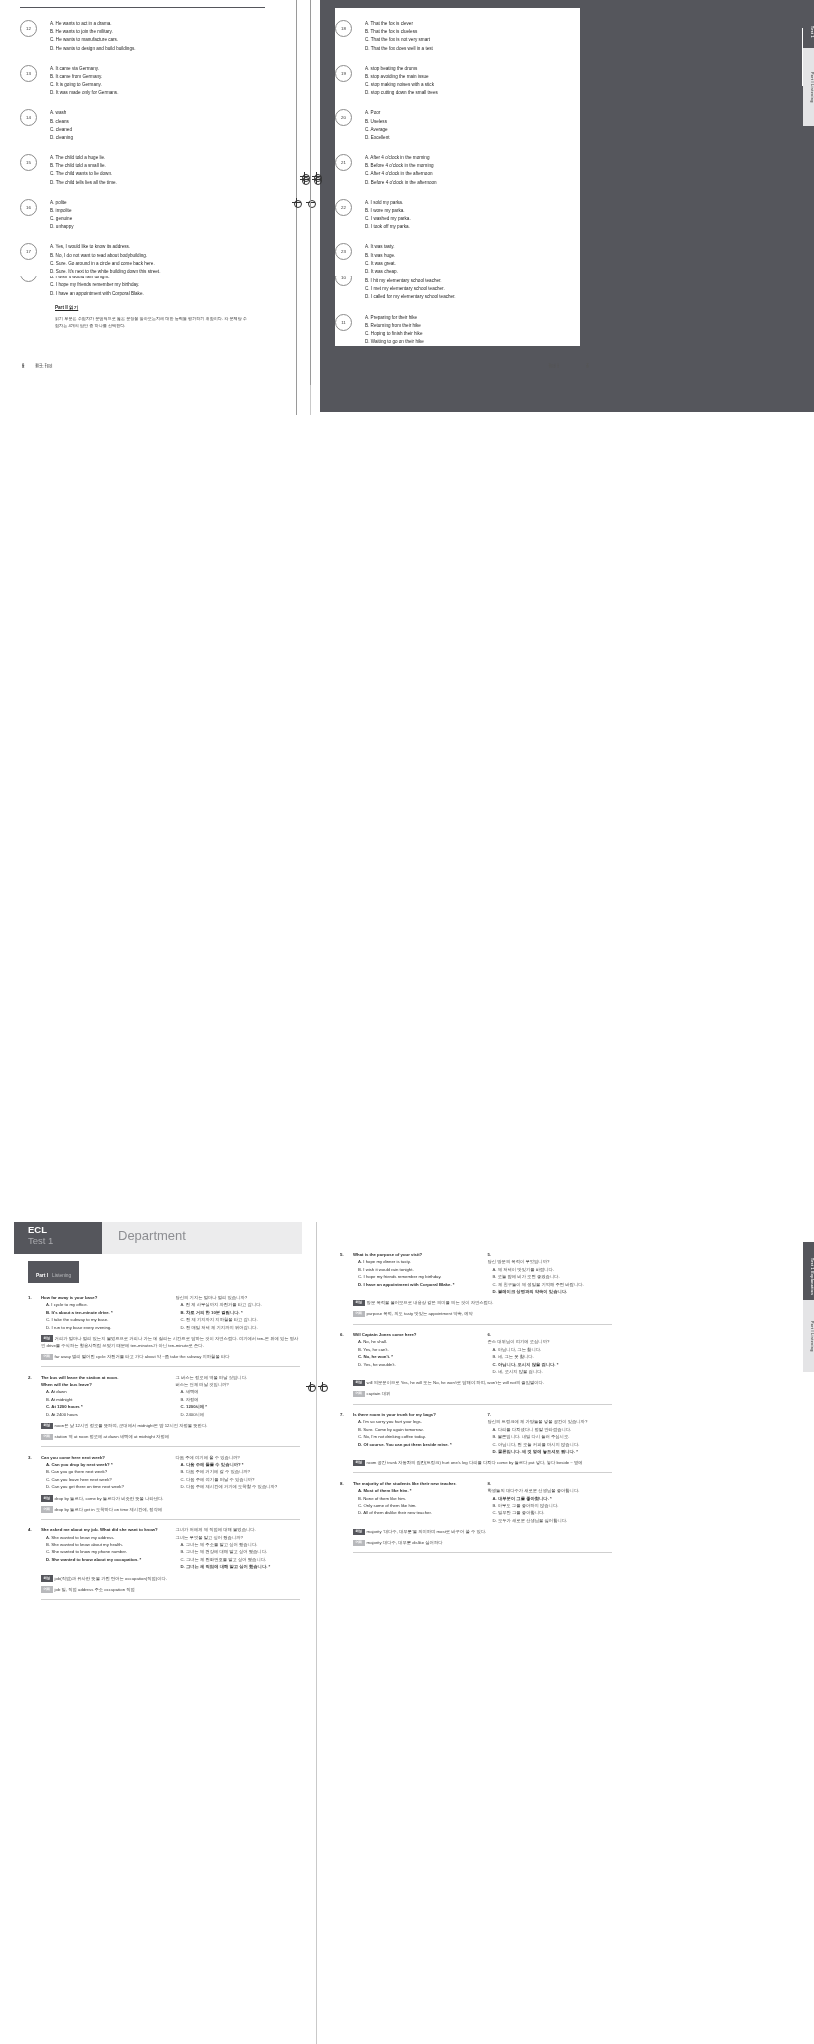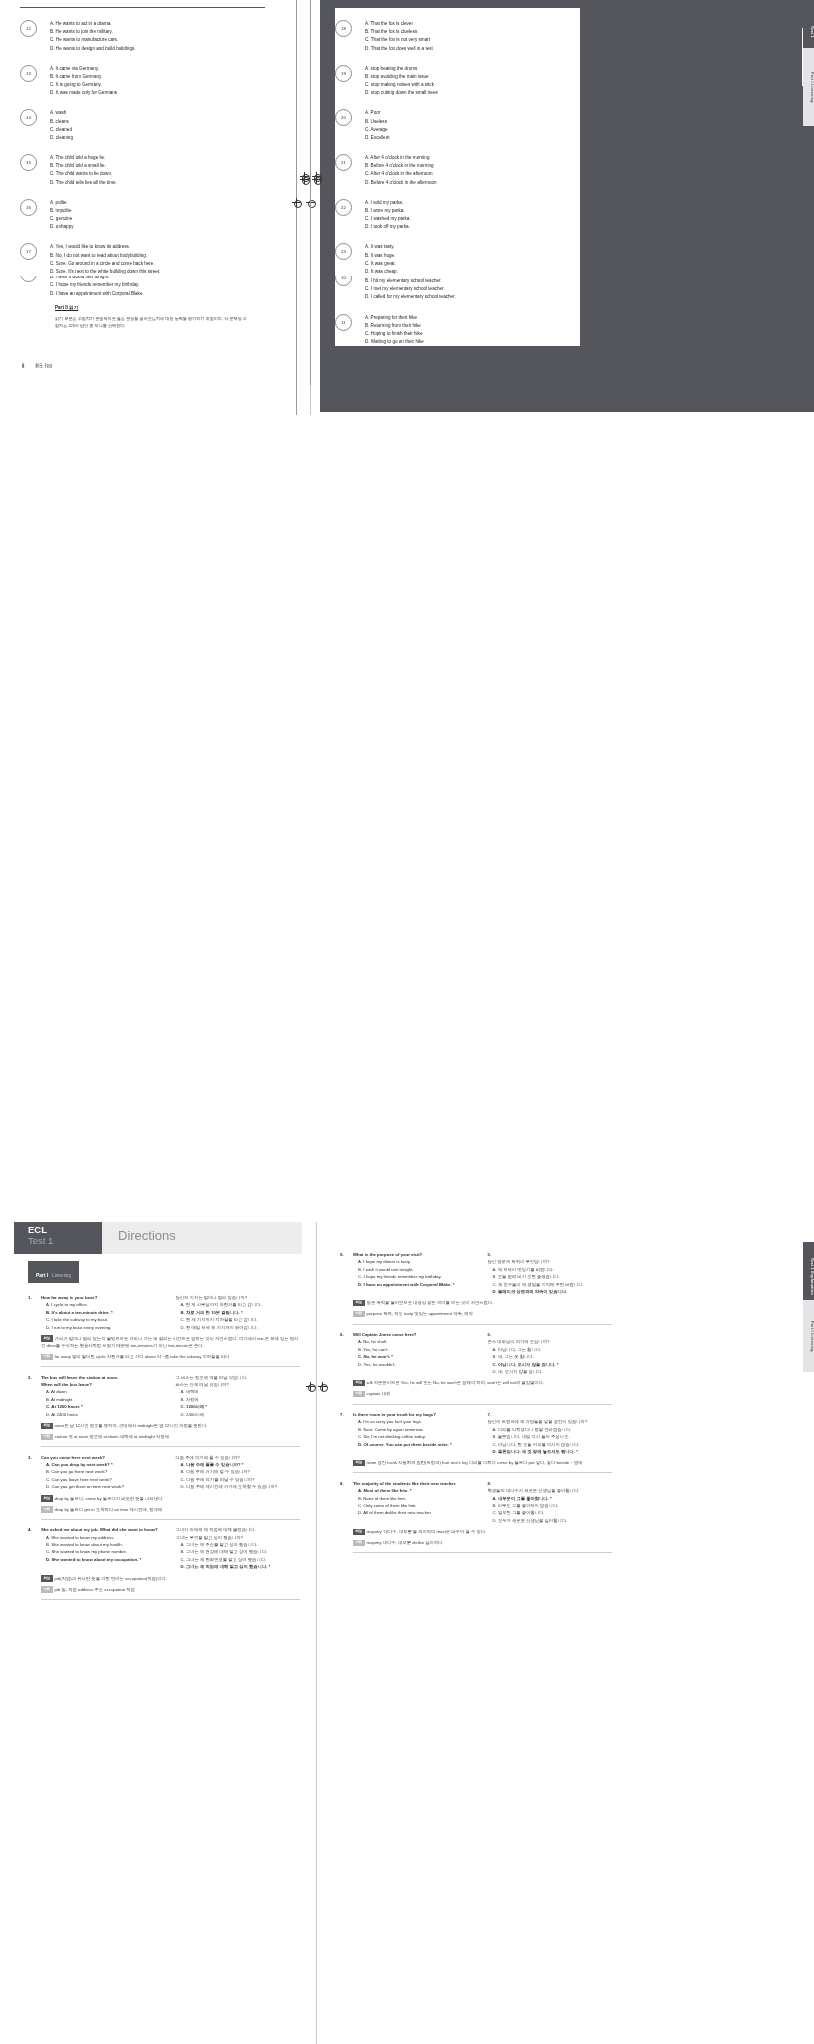--- a/index.html
+++ b/index.html
@@ -427,21 +427,21 @@
   <div class="regmark" style="left:318px;top:160px;">
       <span></span>
     </div>
 
   <div class="qpage" style="left:14px;top:0;width:288px;">
     <div class="exp-head">
       <div class="exp-badge">
         <div class="e1">ECL</div>
         <div class="e2">Test 1</div>
       </div>
-      <div class="e3">Directions</div>
+      <div class="e3">Department</div>
     </div>
     <div class="exp-part">
       <span class="a">Part I</span><span class="b">Listening</span>
     </div>
     <div id="exp-left" class="exp-col" style="padding:4px 0 0 14px;width:272px;">
         <div class="exp-q">
           <div class="n">1.</div>
           <div class="body">
             <div style="display: flex; gap: 10px;">
               <div style="flex: 1 1 0%;">

